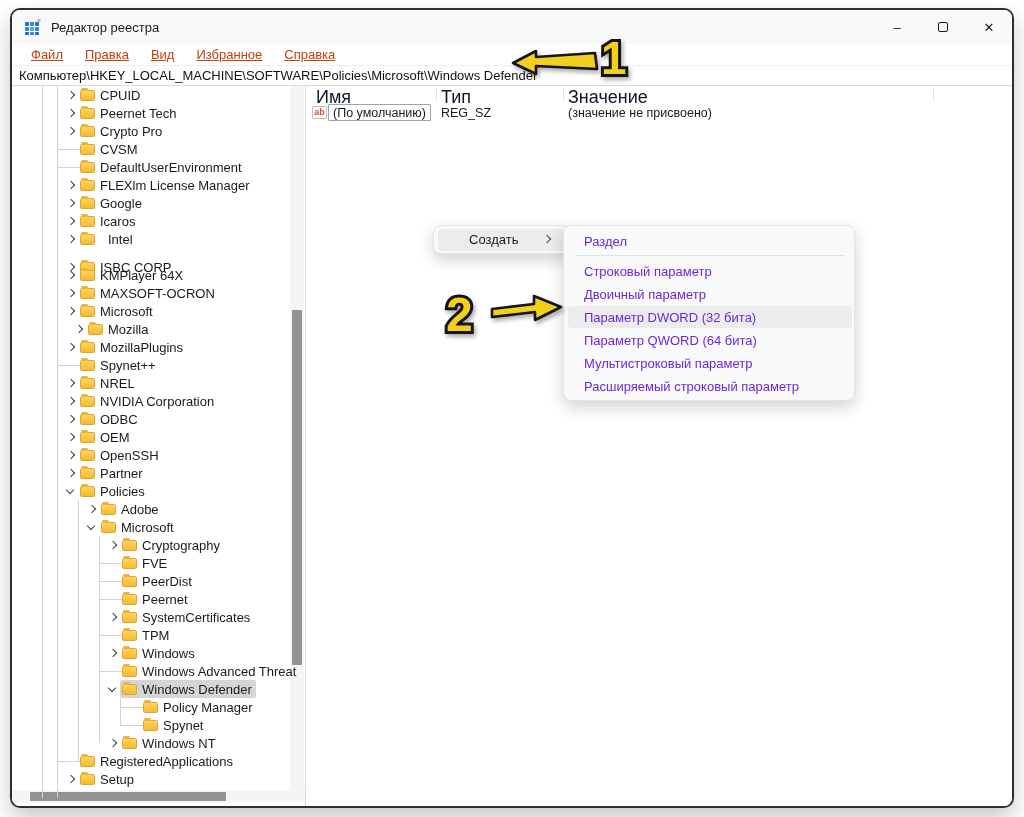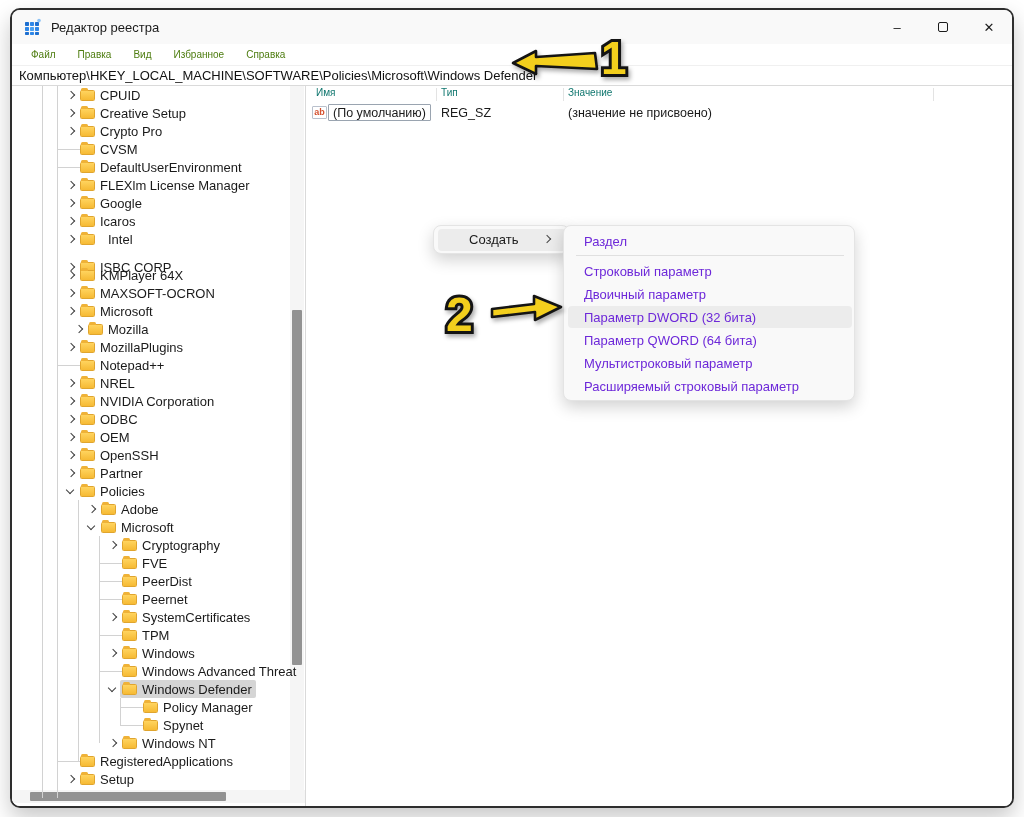--- a/index.html
+++ b/index.html
@@ -14,21 +14,21 @@
               display:flex; align-items:center; padding-left:12px; }
   .app-icon { width:18px; height:18px; margin-right:9px; position:relative; }
   .title-text { font-size:13px; color:#1b1b1b; }
   .win-controls { position:absolute; right:0; top:0; height:34px; display:flex; }
   .win-btn { width:46px; height:34px; display:flex; align-items:center; justify-content:center;
              font-size:13px; color:#1b1b1b; }
   .max-box { width:10px; height:10px; border:1.1px solid #1b1b1b; border-radius:2px; }
 
   .menubar { position:absolute; left:0; top:34px; width:100%; height:22px; background:#fff;
              border-bottom:1px solid #f0f0f0; display:flex; align-items:center; padding-left:8px; }
-  .menu-item { font-size:10px; color:#4d7c0f; padding:0 11px; height:22px; display:flex; align-items:center; }
+  .menu-item { font-size:13px; color:#c2410c; padding:0 11px; height:22px; display:flex; align-items:center;text-decoration:underline; }
 
   .addressbar { position:absolute; left:0; top:56px; width:100%; height:20px; background:#fff;
                 border-bottom:1px solid #dadada; display:flex; align-items:center; padding-left:7px;
                 font-size:13px; color:#111; white-space:nowrap; }
 
   
   .main { position:absolute; left:0; top:76px; width:1000px; height:720px; background:#fff; }
   .divider { position:absolute; left:293px; top:0; width:1px; height:720px; background:#dadada; }
 
   
@@ -51,21 +51,21 @@
 
   
   .v-sb { position:absolute; left:278px; top:0; width:14px; height:712px; background:#f5f5f5; }
   .v-sb .thumb { position:absolute; left:2px; top:224px; width:10px; height:355px; background:#929292; border-radius:1px; }
   .h-sb { position:absolute; left:0; top:704px; width:293px; height:13px; background:#f5f5f5; }
   .h-sb .thumb { position:absolute; left:18px; top:2px; width:196px; height:9px; background:#929292; border-radius:1px; }
 
   
   .list { position:absolute; left:294px; top:0; width:706px; height:720px; }
   .list-header { position:absolute; top:0; left:0; width:100%; height:18px; }
-  .col-h { position:absolute; top:1px; font-size:10px; color:#0f766e; }
+  .col-h { position:absolute; top:1px; font-size:18px; color:#0f172a; }
   .col-sep { position:absolute; top:2px; width:1px; height:13px; background:#e3e3e3; }
   .list-row { position:absolute; top:18px; left:0; width:100%; height:18px; font-size:12.5px; color:#1a1a1a; }
   .ab-icon { position:absolute; left:6px; top:2px; width:15px; height:13px; background:#fff;
              border:1px solid #b9c0cc; border-radius:1px; color:#d4502e; font-size:9px; font-weight:bold;
              display:flex; align-items:center; justify-content:center; line-height:1; }
   .name-box { position:absolute; left:22px; top:0px; height:17px; padding:0 4px; display:flex; align-items:center;
               border:1px solid #9aa4b0; border-radius:1px; }
   .cell { position:absolute; top:2px; }
 
   
@@ -149,21 +149,21 @@
             <span class="chev" style="left: 54px;"></span>
             <span class="rowbox" style="left: 66px;">
               <span class="folder"></span>
               <span>CPUID</span>
             </span>
           </div>
           <div class="tree-row" style="top: 18px;">
             <span class="chev" style="left: 54px;"></span>
             <span class="rowbox" style="left: 66px;">
               <span class="folder"></span>
-              <span>Creative Setup</span>
+              <span>Peernet Tech</span>
             </span>
           </div>
           <div class="tree-row" style="top: 36px;">
             <span class="chev" style="left: 54px;"></span>
             <span class="rowbox" style="left: 66px;">
               <span class="folder"></span>
               <span>Crypto Pro</span>
             </span>
           </div>
           <div class="tree-row" style="top: 54px;">
@@ -247,21 +247,21 @@
             <span class="chev" style="left: 54px;"></span>
             <span class="rowbox" style="left: 66px;">
               <span class="folder"></span>
               <span>MozillaPlugins</span>
             </span>
           </div>
           <div class="tree-row" style="top: 270px;">
             <span class="tick" style="left: 45px;"></span>
             <span class="rowbox" style="left: 66px;">
               <span class="folder"></span>
-              <span>Notepad++</span>
+              <span>Spynet++</span>
             </span>
           </div>
           <div class="tree-row" style="top: 288px;">
             <span class="chev" style="left: 54px;"></span>
             <span class="rowbox" style="left: 66px;">
               <span class="folder"></span>
               <span>NREL</span>
             </span>
           </div>
           <div class="tree-row" style="top: 306px;">

